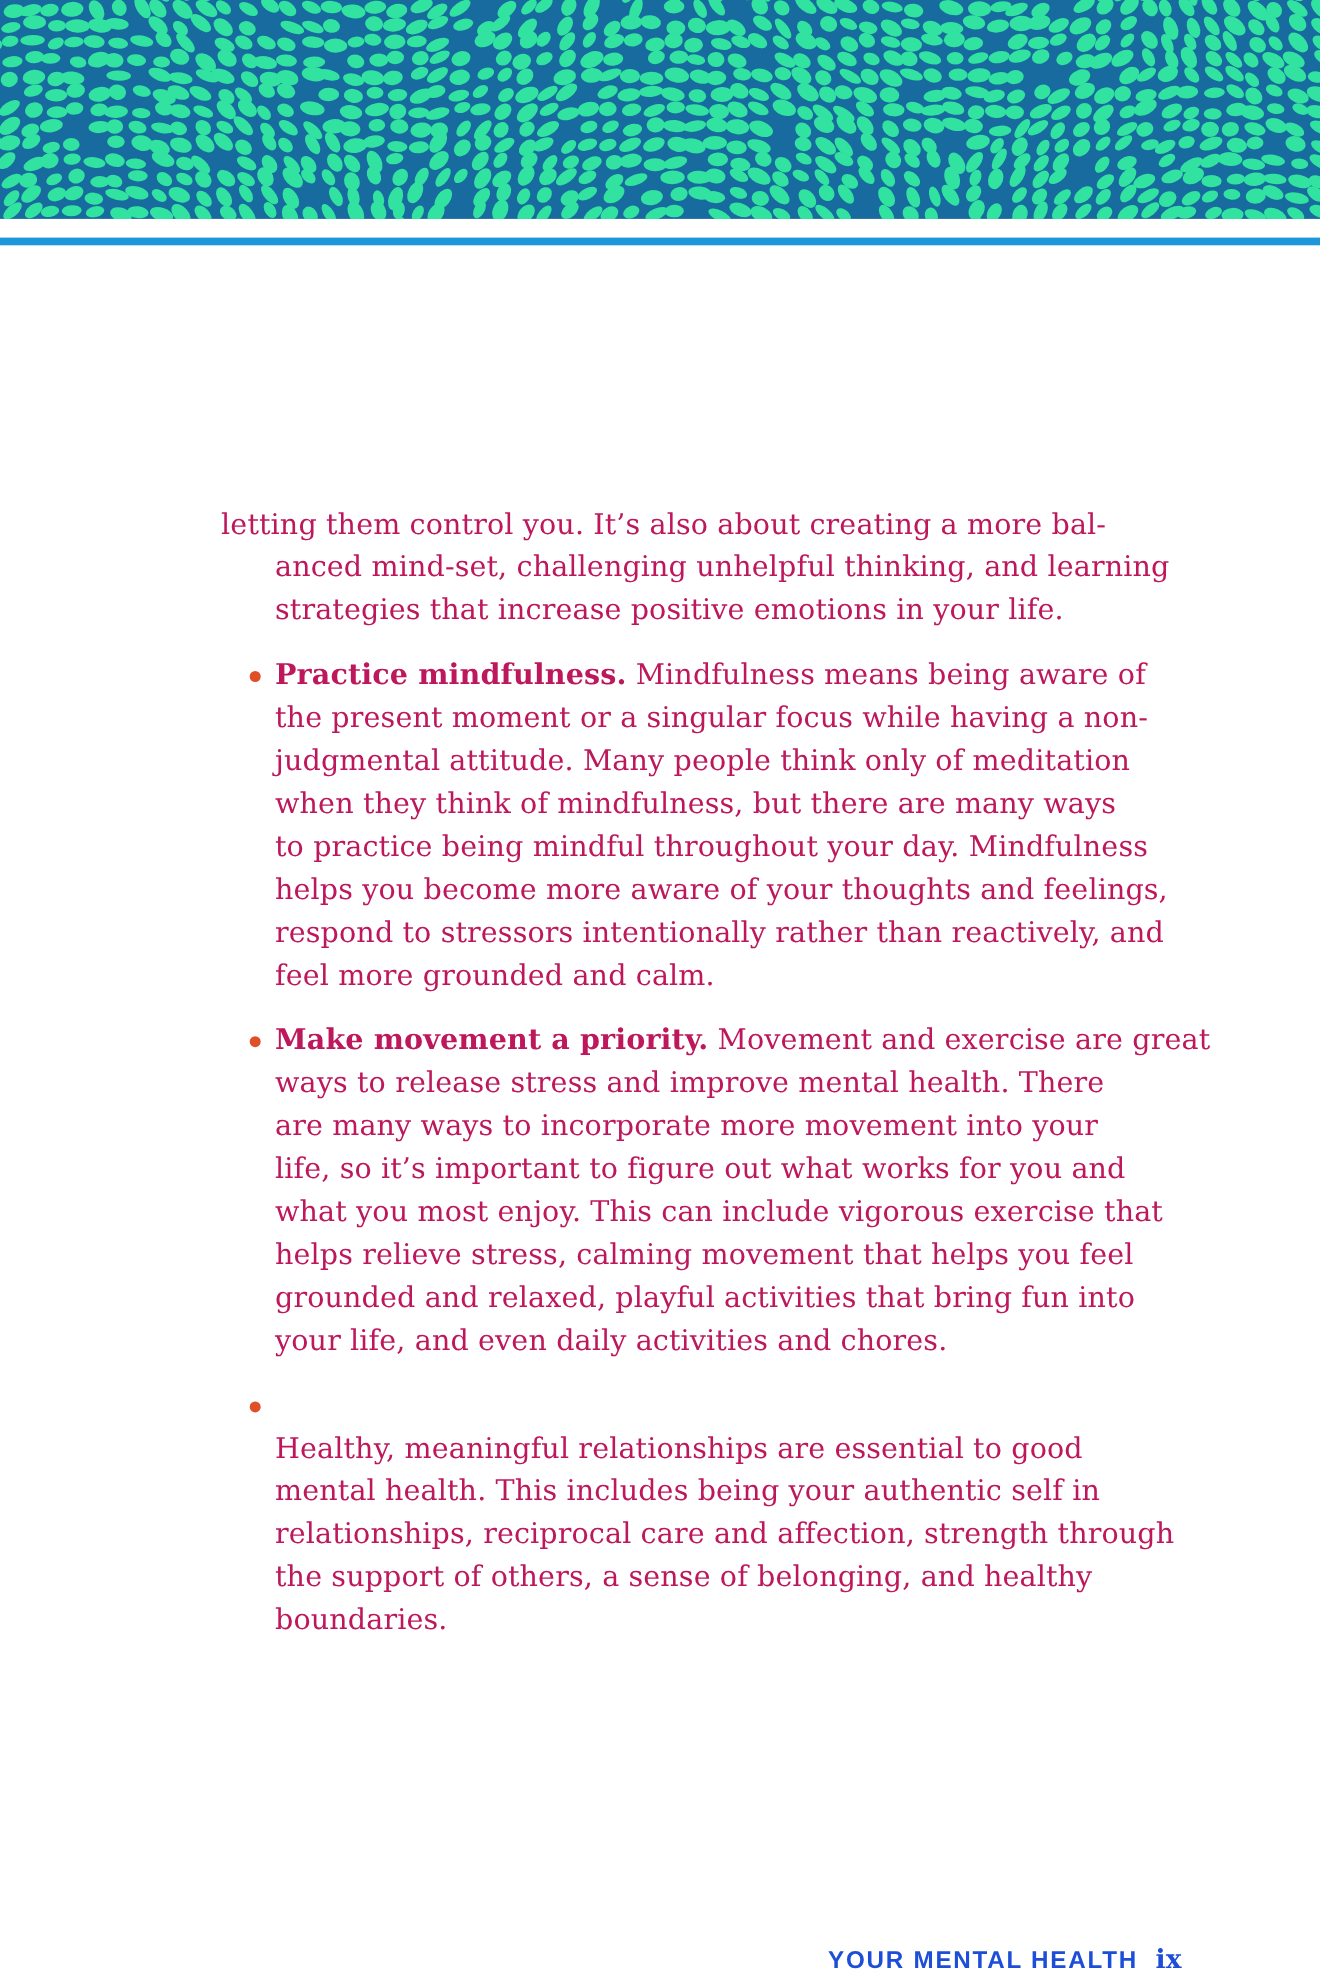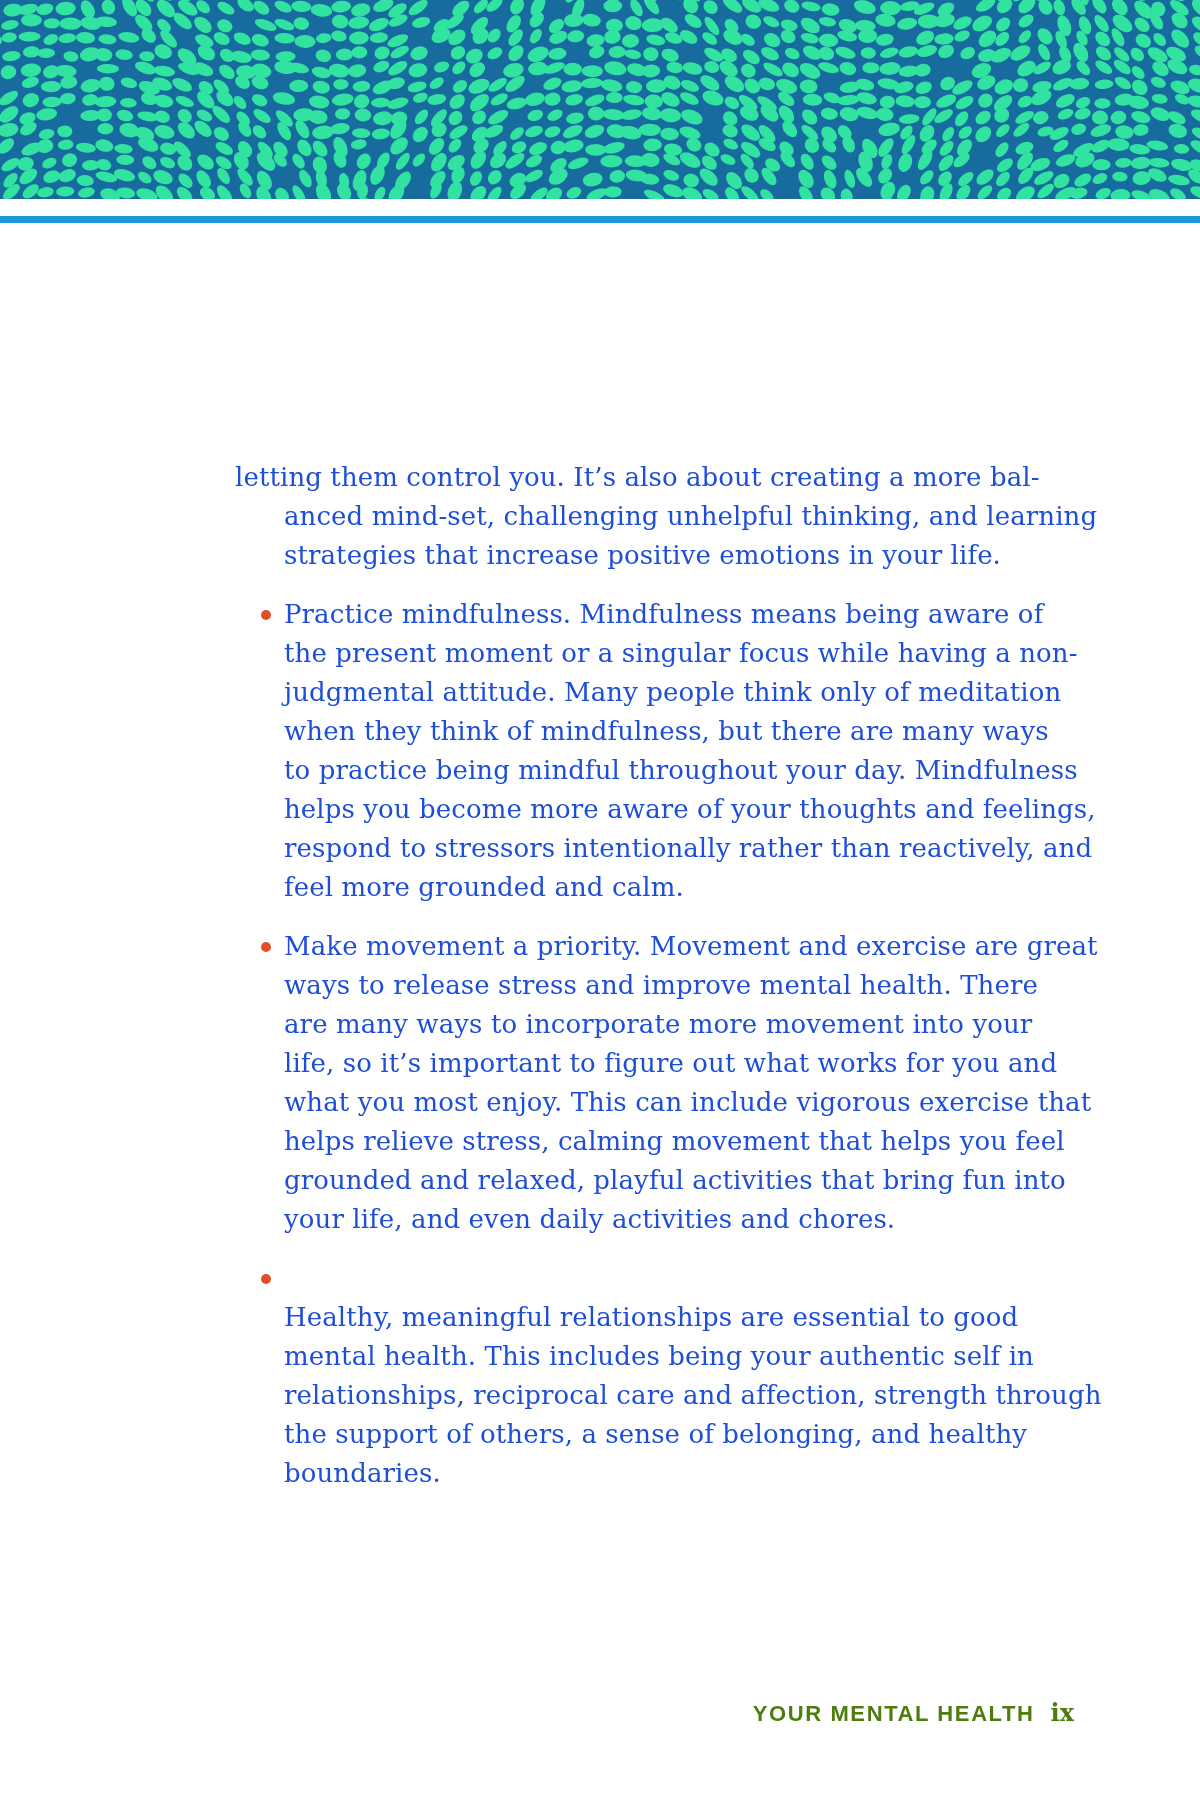--- a/index.html
+++ b/index.html
@@ -29,23 +29,22 @@
   }
 
   
   .text-block {
     position: absolute;
     top: 458px;
     left: 201px;
     width: 940px;
     font-size: 26px;
     line-height: 39px;
-    color: #1d4ed8;
+    color: #be185d;
     letter-spacing: 0.1px;
-    margin-left: 34px;
   }
   .cont-para {
     margin: 0;
     padding-left: 49px;
     text-indent: -49px;
     white-space: nowrap;
   }
   ul.bullets {
     list-style: none;
     margin: 0;
@@ -58,29 +57,29 @@
     white-space: nowrap;
   }
   .bullet-dot {
     position: absolute;
     left: 26px;
     top: 15px;
     width: 10px;
     height: 10px;
     border-radius: 50%;
   }
-  .lead { font-weight: normal; }
+  .lead { font-weight: bold; }
 
   
   .footer {
     position: absolute;
-    top: 1698px;
+    top: 1766px;
     right: 126px;
     white-space: nowrap;
-    color: #4d7c0f;
+    color: #1d4ed8;
   }
   .running-head {
     font-family: "Liberation Sans", sans-serif;
     font-weight: bold;
     font-size: 22px;
     letter-spacing: 1.6px;
   }
   .folio {
     font-family: "DejaVu Serif", serif;
     font-weight: bold;

